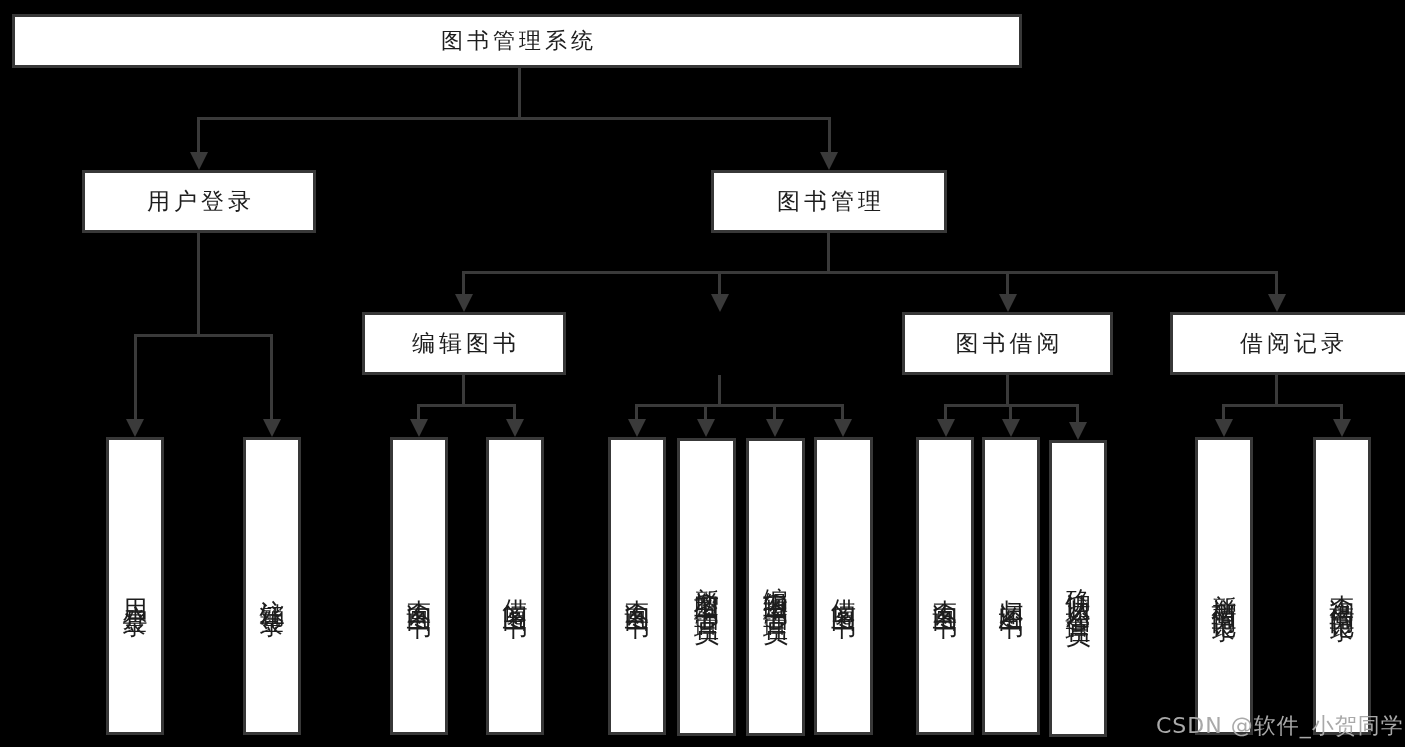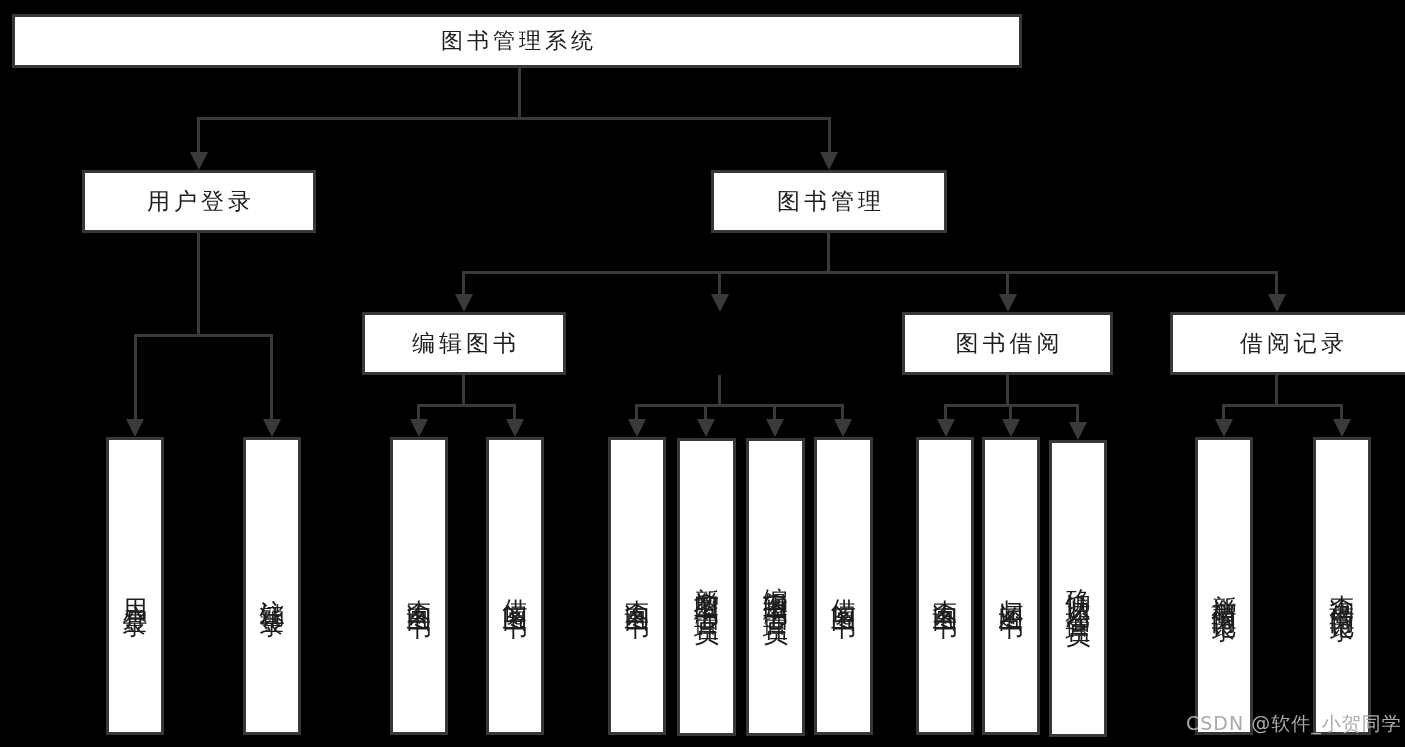--- a/index.html
+++ b/index.html
@@ -31,22 +31,22 @@
   .vl{width:3px;}
   .hl{height:3px;}
   
   .ah{
     position:absolute;width:0;height:0;z-index:1;
     border-left:9px solid transparent;
     border-right:9px solid transparent;
     border-top:18px solid #3a3a3a;
   }
   .watermark{
-    position:absolute;left:1186px;top:711px;z-index:6;
-    font-size:19px;letter-spacing:1px;color:#a9a9a9;white-space:nowrap;
+    position:absolute;left:1156px;top:711px;z-index:6;
+    font-size:22px;letter-spacing:1px;color:#a9a9a9;white-space:nowrap;
   }
 </style>
 </head>
 <body>
 
 <div class="canvas">
 
   <div class="vl" style="left:518px;top:68px;height:51px"></div>
   <div class="hl" style="left:197px;top:117px;width:634px"></div>
   <div class="vl" style="left:197px;top:117px;height:38px"></div>

